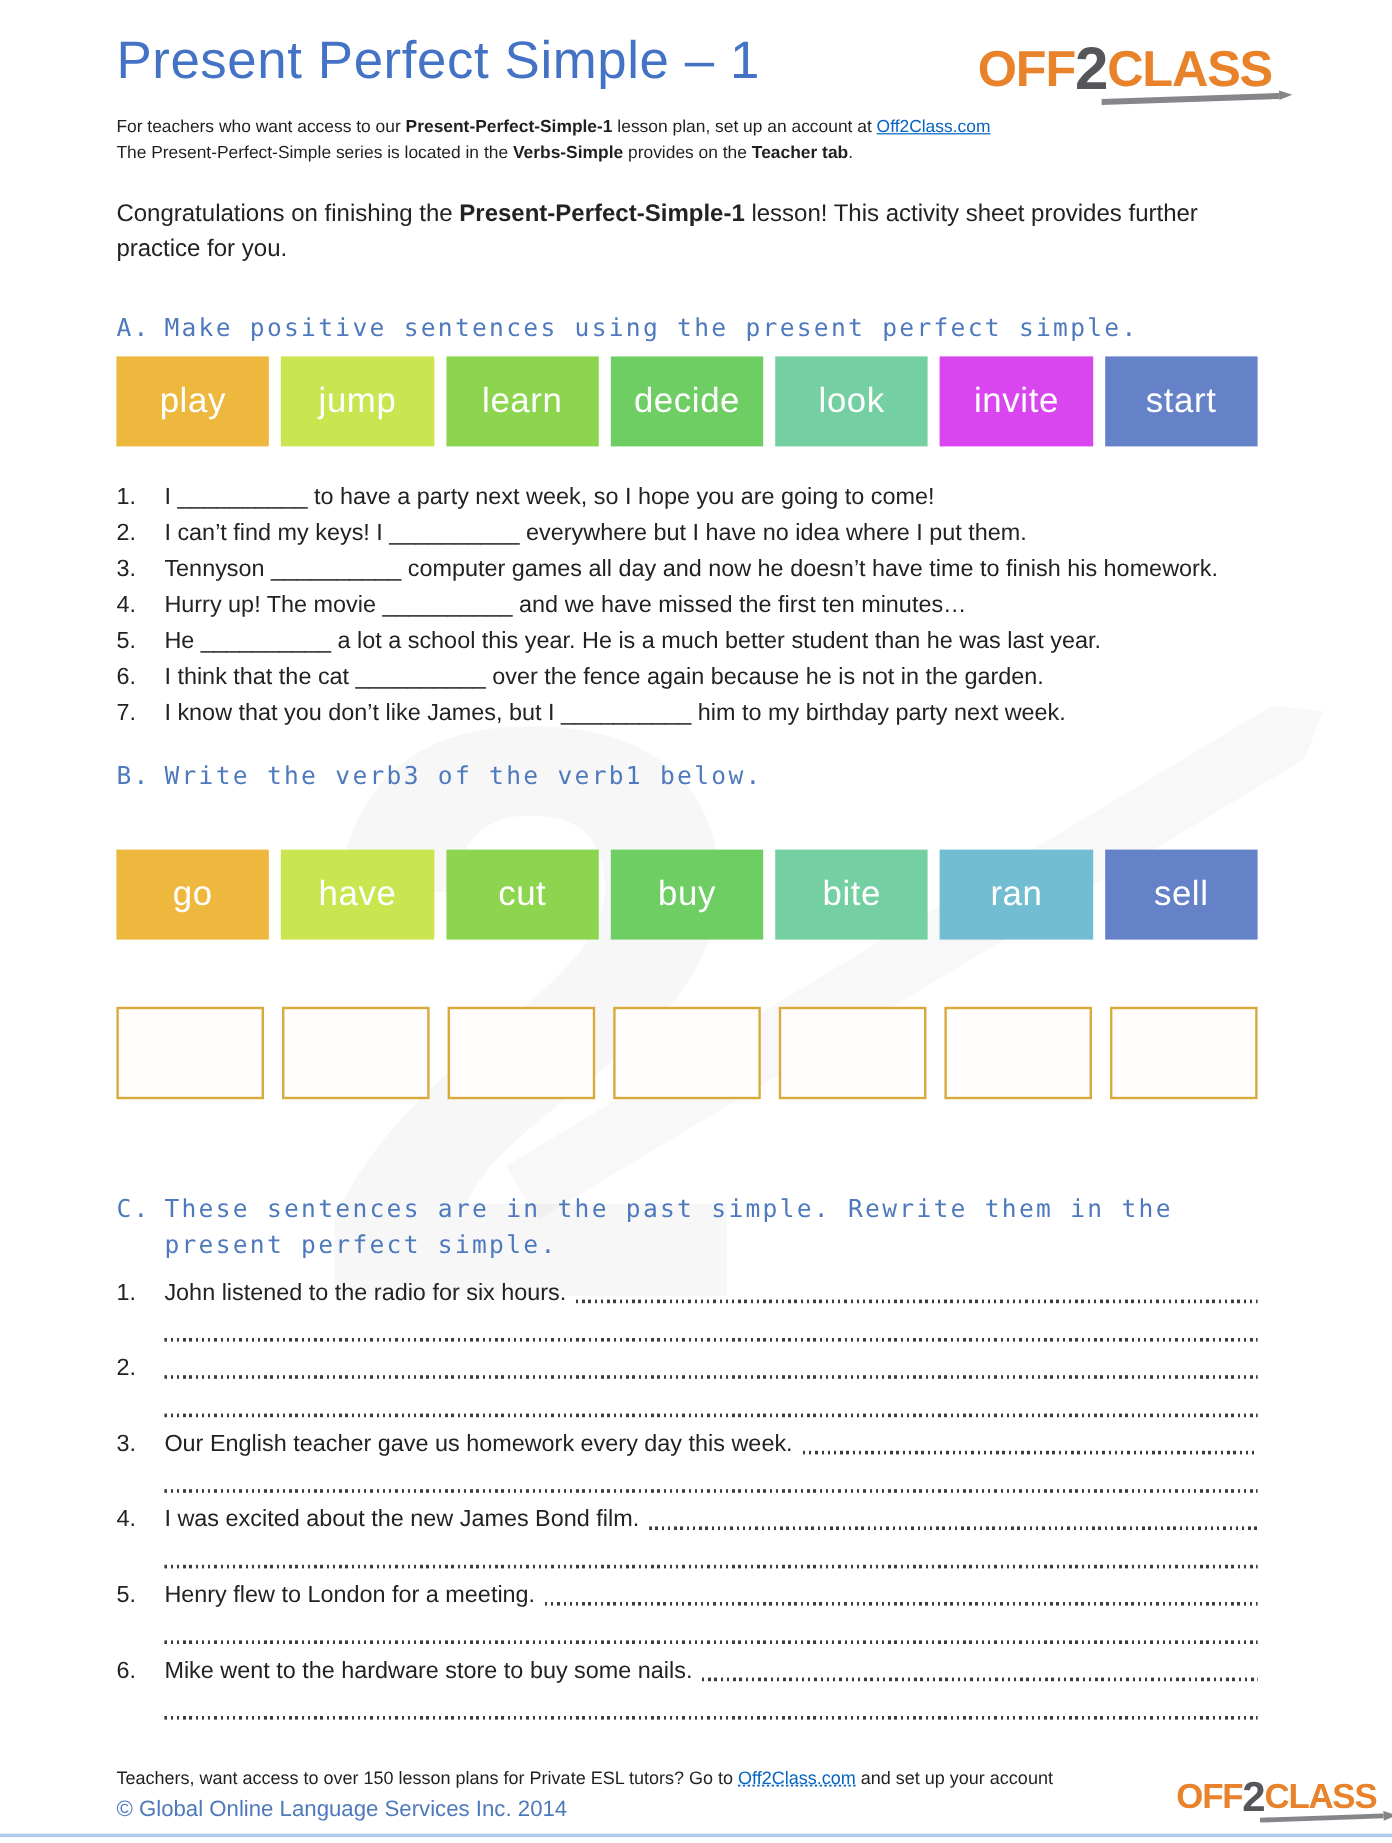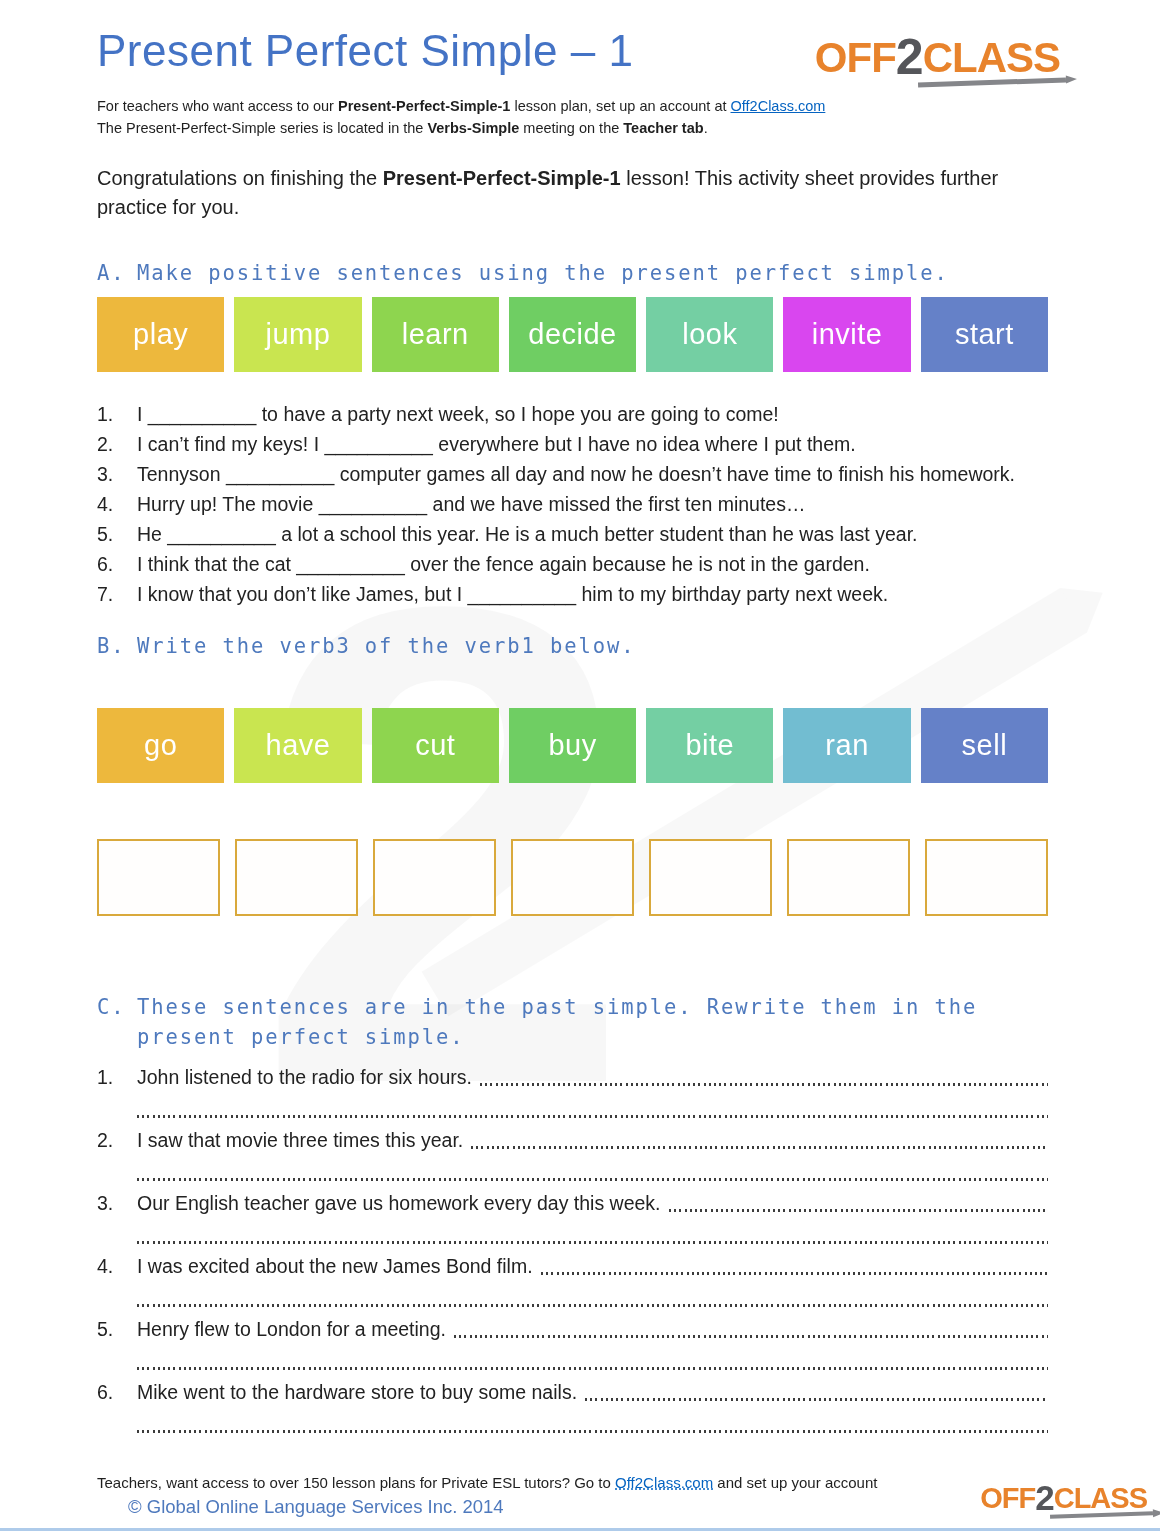--- a/index.html
+++ b/index.html
@@ -53,21 +53,21 @@
 
   
   .sec-heading {
     display:flex; margin-top:0; color:#4E79BD;
     font-family:"DejaVu Sans Mono", monospace; font-size:20.5px; line-height:30px; letter-spacing:1.9px;
   }
   .sec-label { width:40px; flex:0 0 40px; }
   .sec-text { width:905px; }
 
   
-  .word-row { display:flex; gap:10px; margin-top:9px;justify-content:flex-end; }
+  .word-row { display:flex; gap:10px; margin-top:9px; }
   .word-box {
     flex:1; height:75px; display:flex; align-items:center; justify-content:center;
     color:#fff; font-size:29px; letter-spacing:0.5px;
   }
 
   
   .ex-list { margin-top:27px; }
   .ex-item { display:flex; font-size:19.5px; line-height:30px; }
   .ex-num { flex:0 0 40px; }
   .ex-text { flex:1; }
@@ -83,21 +83,21 @@
   .leader { flex:1; height:3px; align-self:flex-end; margin-bottom:8px;
     background-image:repeating-linear-gradient(to right,#3c3c3c 0 2px,transparent 2px 5.2px); }
   .c-line2 { height:31.5px; padding-top:21px; margin-left:40px; }
   .c-line2 .dots { height:3px;
     background-image:repeating-linear-gradient(to right,#3c3c3c 0 2px,transparent 2px 5.2px); }
 
   
   .footer { position:absolute; left:97px; right:25px; top:1472px; z-index:1;
     display:flex; justify-content:space-between; align-items:flex-start; }
   .footer-line1 { font-size:15px; line-height:22px; color:#1f1f1f; }
-  .footer-copy { font-size:18.5px; line-height:26px; color:#4E79BD;margin-left:31px; }
+  .footer-copy { font-size:18.5px; line-height:26px; color:#4E79BD; }
   .bottom-rule { position:absolute; left:0; right:0; top:1528px; height:3px; background:#AECBEA; z-index:1; }
 
   .mt-a-head { margin-top:36px; }
   .mt-b-head { margin-top:22px; }
   .mt-b-row  { margin-top:47px; }
   .mt-c-head { margin-top:76px; }
 </style>
 </head>
 <body>
 
@@ -112,21 +112,21 @@
 
     <div class="title-row">
       <h1 class="page-title">Present Perfect Simple – 1</h1>
       <div class="logo logo-lg">
         <span class="l-off">OFF</span><span class="l-two">2</span><span class="l-class">CLASS</span>
         <div class="pencil-bar"></div>
       </div>
     </div>
 
     <p class="subtitle"><span>For teachers who want access to our </span><span class="bold">Present-Perfect-Simple-1</span><span> lesson plan, set up an account at </span><a class="doclink">Off2Class.com</a></p>
-    <p class="subtitle"><span>The Present-Perfect-Simple series is located in the </span><span class="bold">Verbs-Simple</span><span> meeting on the </span><span class="bold">Teacher tab</span><span>.</span></p>
+    <p class="subtitle"><span>The Present-Perfect-Simple series is located in the </span><span class="bold">Verbs-Simple</span><span> provides on the </span><span class="bold">Teacher tab</span><span>.</span></p>
 
     <p class="intro"><span>Congratulations on finishing the </span><span class="bold">Present-Perfect-Simple-1</span><span> lesson! This activity sheet provides further practice for you.</span></p>
 
     <div class="sec-heading mt-a-head">
       <span class="sec-label">A.</span>
       <span class="sec-text">Make positive sentences using the present perfect simple.</span>
     </div>
 
     <div class="word-row">
       <div class="word-box" style="background-color: rgb(237, 184, 61);">play</div>
@@ -206,21 +206,20 @@
             <span class="c-sentence">John listened to the radio for six hours. </span>
             <span class="leader"></span>
           </div>
         <div class="c-line2">
             <div class="dots"></div>
           </div>
       </div>
       <div class="c-item">
         <div class="c-line1">
             <span class="ex-num">2.</span>
-            <span class="c-sentence">I saw that movie three times this year. </span>
             <span class="leader"></span>
           </div>
         <div class="c-line2">
             <div class="dots"></div>
           </div>
       </div>
       <div class="c-item">
         <div class="c-line1">
             <span class="ex-num">3.</span>
             <span class="c-sentence">Our English teacher gave us homework every day this week. </span>

